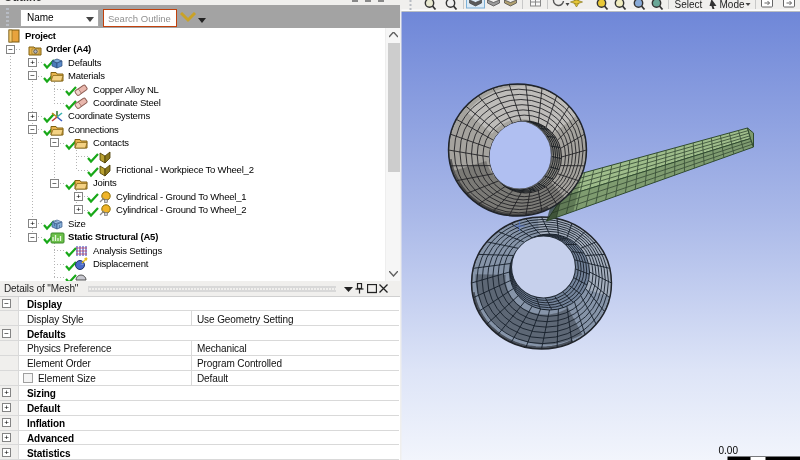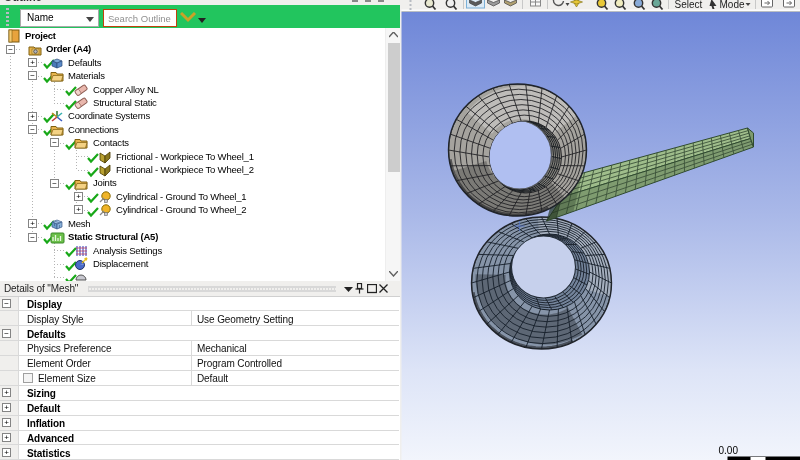--- a/index.html
+++ b/index.html
@@ -4,21 +4,21 @@
 body{width:800px;height:460px;overflow:hidden;position:relative;font-family:"Liberation Sans",sans-serif;background:#f0efed}
 .abs{position:absolute}
 </style></head>
 <body>
 
 <div class="abs" style="left:0;top:0;width:400px;height:5px;background:#f0efed;overflow:hidden">
   <div style="position:absolute;left:4px;top:-9px;font:bold 11px 'Liberation Sans';color:#333">Outline</div>
   <div style="position:absolute;left:352px;top:0px;width:36px;height:2px;background-image:repeating-linear-gradient(90deg,#888 0 6px,transparent 6px 13px)"></div>
 </div>
 
-<div class="abs" style="left:0;top:5px;width:400px;height:23px;background:#22c55e">
+<div class="abs" style="left:0;top:5px;width:400px;height:23px;background:#a3a3a3">
   <div style="position:absolute;left:6px;top:3px;width:3px;height:18px;background-image:repeating-linear-gradient(180deg,#b8bcc4 0 2px,transparent 2px 4px)"></div>
   <div style="position:absolute;left:20px;top:4px;width:79px;height:18px;background:#fff;border:1px solid #a9a9a9">
      <span style="position:absolute;left:6px;top:2px;font:10px 'Liberation Sans';color:#000">Name</span>
      <svg width="8" height="5" style="position:absolute;right:4px;top:7px">
         <path d="M0 0 L8 0 L4 5 Z" fill="#444"></path>
       </svg>
   </div>
   <div style="position:absolute;left:103px;top:4px;width:74px;height:18px;background:#fff;border:1px solid #c2410c;overflow:hidden">
      <span style="position:absolute;left:4px;top:3px;font:9.5px 'Liberation Sans';color:#909090;white-space:nowrap">Search Outline</span>
   </div>
@@ -100,21 +100,21 @@
       <div style="position:absolute;left:93px;top:83.5px;font:normal 9.5px 'Liberation Sans',sans-serif;letter-spacing:-0.2px;color:#000;white-space:nowrap">Copper Alloy NL</div>
       <svg width="12" height="11" style="position:absolute;left:65px;top:99.6px">
         <path d="M1 5 L4 8.5 L11 1" stroke="#18a818" stroke-width="2.2" fill="none"></path>
       </svg>
       <svg width="15" height="14" style="position:absolute;left:74px;top:96.1px">
         <g transform="rotate(-35 7 7)">
           <rect x="1" y="4.5" width="12" height="5.5" rx="1.5" fill="#e9b7ad" stroke="#8a5a50"></rect>
           <rect x="1" y="4.5" width="4.5" height="5.5" rx="1.5" fill="#f3d4cc" stroke="#8a5a50" stroke-width="0.6"></rect>
         </g>
       </svg>
-      <div style="position:absolute;left:93px;top:96.9px;font:normal 9.5px 'Liberation Sans',sans-serif;letter-spacing:-0.2px;color:#000;white-space:nowrap">Structural Static</div>
+      <div style="position:absolute;left:93px;top:96.9px;font:normal 9.5px 'Liberation Sans',sans-serif;letter-spacing:-0.2px;color:#000;white-space:nowrap">Coordinate Steel</div>
       <div style="position:absolute;left:28px;top:111.5px;width:9px;height:9px;background:#fff;border:1px solid #848484;font:8px 'Liberation Sans';line-height:7px;text-align:center;color:#000">+</div>
       <svg width="12" height="11" style="position:absolute;left:43px;top:113.0px">
         <path d="M1 5 L4 8.5 L11 1" stroke="#18a818" stroke-width="2.2" fill="none"></path>
       </svg>
       <svg width="14" height="14" style="position:absolute;left:50px;top:109.5px">
         <g stroke-width="1.6">
           <line x1="7" y1="7" x2="7" y2="1" stroke="#3a7a3a"></line>
           <line x1="7" y1="7" x2="2" y2="11" stroke="#c03a3a"></line>
           <line x1="7" y1="7" x2="12" y2="11" stroke="#3a5ac0"></line>
           <line x1="7" y1="7" x2="12" y2="3" stroke="#38b0b0"></line>
@@ -140,21 +140,20 @@
         <path d="M1 12 L3 6.5 L13 6.5 L11.5 12 Z" fill="#f4d284" stroke="#806010" stroke-width="0.7"></path>
       </svg>
       <div style="position:absolute;left:93px;top:137.1px;font:normal 9.5px 'Liberation Sans',sans-serif;letter-spacing:-0.2px;color:#000;white-space:nowrap">Contacts</div>
       <svg width="12" height="11" style="position:absolute;left:87px;top:153.2px">
         <path d="M1 5 L4 8.5 L11 1" stroke="#18a818" stroke-width="2.2" fill="none"></path>
       </svg>
       <svg width="14" height="14" style="position:absolute;left:98px;top:149.7px">
         <path d="M2 3 L7 6 L7 13 L2 10 Z" fill="#b8a030" stroke="#4a3a00" stroke-width="0.8"></path>
         <path d="M12 2 L7 6 L7 13 L12 8 Z" fill="#8a7820" stroke="#4a3a00" stroke-width="0.8"></path>
       </svg>
-      <div style="position:absolute;left:116px;top:150.5px;font:normal 9.5px 'Liberation Sans',sans-serif;letter-spacing:-0.2px;color:#000;white-space:nowrap">Frictional - Workpiece To Wheel_1</div>
       <svg width="12" height="11" style="position:absolute;left:87px;top:166.6px">
         <path d="M1 5 L4 8.5 L11 1" stroke="#18a818" stroke-width="2.2" fill="none"></path>
       </svg>
       <svg width="14" height="14" style="position:absolute;left:98px;top:163.1px">
         <path d="M2 3 L7 6 L7 13 L2 10 Z" fill="#b8a030" stroke="#4a3a00" stroke-width="0.8"></path>
         <path d="M12 2 L7 6 L7 13 L12 8 Z" fill="#8a7820" stroke="#4a3a00" stroke-width="0.8"></path>
       </svg>
       <div style="position:absolute;left:116px;top:163.9px;font:normal 9.5px 'Liberation Sans',sans-serif;letter-spacing:-0.2px;color:#000;white-space:nowrap">Frictional - Workpiece To Wheel_2</div>
       <div style="position:absolute;left:50px;top:178.5px;width:9px;height:9px;background:#fff;border:1px solid #848484;font:8px 'Liberation Sans';line-height:7px;text-align:center;color:#000">−</div>
       <svg width="12" height="11" style="position:absolute;left:65px;top:180.0px">
@@ -188,21 +187,21 @@
       <div style="position:absolute;left:28px;top:218.7px;width:9px;height:9px;background:#fff;border:1px solid #848484;font:8px 'Liberation Sans';line-height:7px;text-align:center;color:#000">+</div>
       <svg width="12" height="11" style="position:absolute;left:43px;top:220.2px">
         <path d="M1 5 L4 8.5 L11 1" stroke="#18a818" stroke-width="2.2" fill="none"></path>
       </svg>
       <svg width="14" height="14" style="position:absolute;left:50px;top:216.7px">
         <path d="M2 5 L7 3 L12 5 L7 7 Z" fill="#a8c8e8" stroke="#3a5a8a" stroke-width="0.7"></path>
         <path d="M2 5 L7 7 L7 12 L2 10 Z" fill="#6a9ac8" stroke="#3a5a8a" stroke-width="0.7"></path>
         <path d="M12 5 L7 7 L7 12 L12 10 Z" fill="#88b0d8" stroke="#3a5a8a" stroke-width="0.7"></path>
         <path d="M4.5 4 L9.5 6 M4.5 9 L4.5 6 M9.5 11 L9.5 8" stroke="#3a5a8a" stroke-width="0.6" fill="none"></path>
       </svg>
-      <div style="position:absolute;left:68px;top:217.5px;font:normal 9.5px 'Liberation Sans',sans-serif;letter-spacing:-0.2px;color:#000;white-space:nowrap">Mesh</div>
+      <div style="position:absolute;left:68px;top:217.5px;font:normal 9.5px 'Liberation Sans',sans-serif;letter-spacing:-0.2px;color:#000;white-space:nowrap">Size</div>
       <div style="position:absolute;left:28px;top:232.5px;width:9px;height:9px;background:#fff;border:1px solid #848484;font:8px 'Liberation Sans';line-height:7px;text-align:center;color:#000">−</div>
       <svg width="12" height="11" style="position:absolute;left:43px;top:234.0px">
         <path d="M1 5 L4 8.5 L11 1" stroke="#18a818" stroke-width="2.2" fill="none"></path>
       </svg>
       <svg width="15" height="14" style="position:absolute;left:50px;top:230.5px">
         <rect x="1" y="2" width="13" height="10" rx="1" fill="#6cc04a" stroke="#3a8a28"></rect>
         <path d="M3 10 L3 6 M5.5 10 L5.5 4 M8 10 L8 7 M10.5 10 L10.5 5" stroke="#e8f8e0" stroke-width="1.3"></path>
       </svg>
       <div style="position:absolute;left:68px;top:231.3px;font:bold 9.5px 'Liberation Sans',sans-serif;letter-spacing:-0.2px;color:#000;white-space:nowrap">Static Structural (A5)</div>
       <svg width="12" height="11" style="position:absolute;left:65px;top:247.4px">

